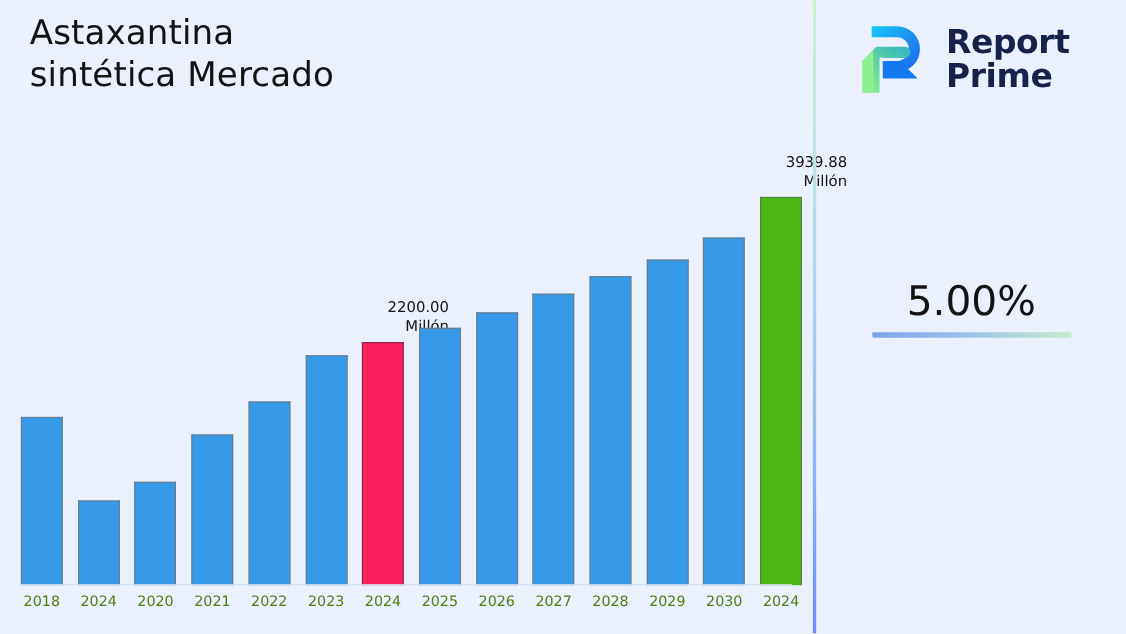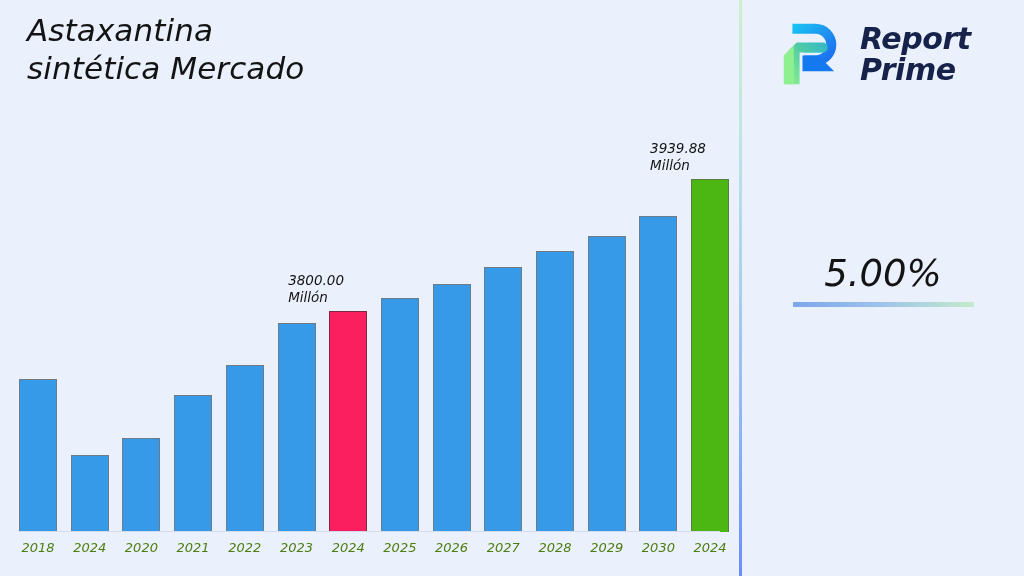--- a/index.html
+++ b/index.html
@@ -3,21 +3,21 @@
 <meta charset="utf-8">
 <style>
   html,body{margin:0;padding:0;}
   body{
     width:1024px;height:576px;
     background:#eaf1fd;
     font-family:"DejaVu Sans","Liberation Sans",sans-serif;
     overflow:hidden;
     position:relative;
   }
-  #page{position:relative;width:1024px;height:576px;font-style:italic;}
+  #page{position:relative;width:1024px;height:576px;}
 
   
   #left-panel{position:absolute;left:0;top:0;width:740px;height:576px;}
 
   #page-title{
     position:absolute;left:27px;top:11px;
     font-size:31px;line-height:38px;
     color:#131313;font-weight:400;
     white-space:pre-line;
     letter-spacing:.1px;
@@ -35,21 +35,21 @@
     box-sizing:border-box;
     border:1px solid #6d7b88;
     border-bottom:none;
   }
   .bar.blue{background:#369ae8;}
   .bar.pink{background:#fb1f60;border-color:#7a2742;}
   .bar.green{background:#4cb712;border-color:#5b7a4a;}
 
   .bar-label{
     position:absolute;
-    text-align:left;
+    text-align:right;
     font-size:13.5px;
     line-height:17px;
     color:#131313;
     white-space:pre-line;
     width:120px;
   }
 
   .tick-label{
     position:absolute;
     top:540px;
@@ -98,21 +98,21 @@
 
     <div id="chart-area">
       <div id="plot">
           <div class="bar blue" style="left: 19px; top: 379.12px; width: 38px; height: 152.88px;"></div>
           <div class="bar blue" style="left: 70.7px; top: 455.097px; width: 38px; height: 76.9033px;"></div>
           <div class="bar blue" style="left: 122.4px; top: 438.071px; width: 38px; height: 93.9286px;"></div>
           <div class="bar blue" style="left: 174.1px; top: 395.103px; width: 38px; height: 136.897px;"></div>
           <div class="bar blue" style="left: 225.8px; top: 365.106px; width: 38px; height: 166.894px;"></div>
           <div class="bar blue" style="left: 277.5px; top: 322.948px; width: 38px; height: 209.052px;"></div>
           <div class="bar pink" style="left: 329.2px; top: 311.019px; width: 38px; height: 220.981px;"></div>
-          <div class="bar-label" style="left: 288.2px; top: 272.019px;">3800.00
+          <div class="bar-label" style="left: 288.2px; top: 272.019px;">2200.00
 Millón</div>
           <div class="bar blue" style="left: 380.9px; top: 298.047px; width: 38px; height: 233.953px;"></div>
           <div class="bar blue" style="left: 432.6px; top: 284.033px; width: 38px; height: 247.967px;"></div>
           <div class="bar blue" style="left: 484.3px; top: 267.008px; width: 38px; height: 264.992px;"></div>
           <div class="bar blue" style="left: 536px; top: 251.025px; width: 38px; height: 280.975px;"></div>
           <div class="bar blue" style="left: 587.7px; top: 236.084px; width: 38px; height: 295.916px;"></div>
           <div class="bar blue" style="left: 639.4px; top: 216.048px; width: 38px; height: 315.952px;"></div>
           <div class="bar green" style="left: 691.1px; top: 179px; width: 38px; height: 353px;"></div>
           <div class="bar-label" style="left: 650.1px; top: 140px;">3939.88
 Millón</div>

